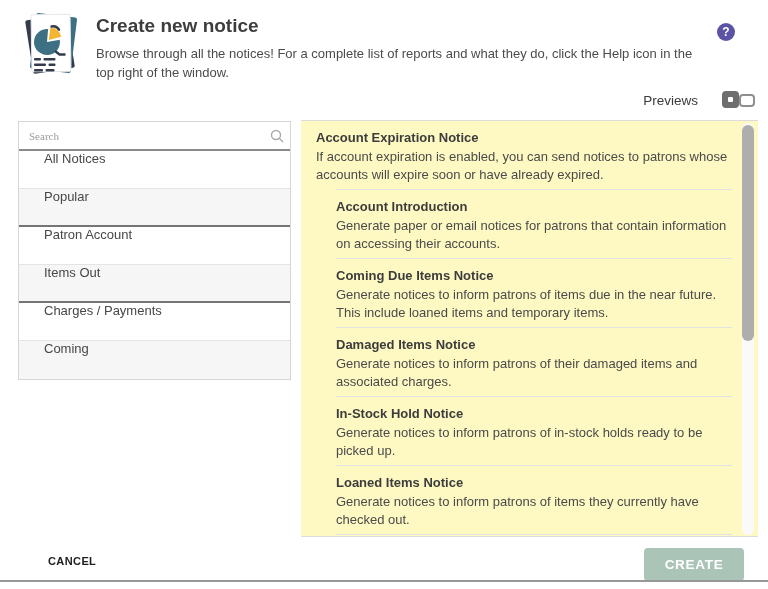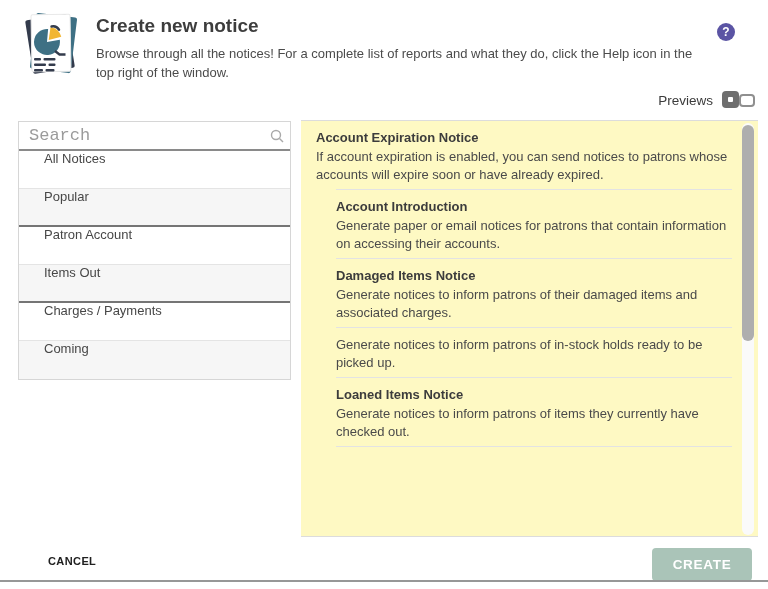--- a/index.html
+++ b/index.html
@@ -10,37 +10,37 @@
   
   .header-icon { position:absolute; left:14px; top:6px; width:74px; height:74px; }
   .header-text { position:absolute; left:96px; top:15px; width:616px; }
   .page-title { font-size:19px; font-weight:bold; color:#3d3d3d; margin-bottom:7px; }
   .page-desc  { font-size:13px; color:#4b4b4b; line-height:19px; max-width:612px; }
   .help-btn { position:absolute; top:23px; right:33px; width:18px; height:18px;
     border-radius:50%; background:#5b54a4; color:#fff; font-size:12px; font-weight:bold;
     display:flex; align-items:center; justify-content:center; cursor:pointer; }
 
   
-  .previews { position:absolute; top:91px; right:13px; display:flex; align-items:center; gap:9px; }
+  .previews { position:absolute; top:91px; right:13px; display:flex; align-items:center; gap:24px; }
   .previews-label { font-size:13.5px; color:#3b3b3b; }
   .toggle { position:relative; width:33px; height:18px; cursor:pointer; }
   .toggle-track { position:absolute; right:0; top:3px; width:16px; height:13px;
     background:#fff; border:2px solid #8f8f8f; border-radius:4px; }
   .toggle-knob { position:absolute; left:0; top:0; width:17px; height:17px;
     background:#6e6e6e; border-radius:4px; }
   .toggle-knob::after { content:""; position:absolute; left:6px; top:6px; width:5px; height:5px;
     background:#fff; border-radius:1px; }
 
   
   .sidebar { position:absolute; left:18px; top:121px; width:273px;
     border:1px solid #d6d6d6; background:#fff; }
   .search-row { position:relative; display:block; height:29px; border-bottom:2px solid #8a8a8a; }
   .search-input { width:100%; height:100%; border:none; outline:none;
-    padding:0 26px 0 10px; font-size:17px; color:#15803d; background:transparent;
-    font-family:Liberation Mono, monospace; }
+    padding:0 26px 0 10px; font-size:11px; color:#15803d; background:transparent;
+    font-family:Liberation Serif, serif; }
   .search-input::placeholder { color:#9b9b9b; }
   .search-icon { position:absolute; right:6px; top:7px; width:14px; height:14px; }
   .side-list { display:block; }
   .side-item { height:38px; display:flex; padding-left:25px;
     font-size:13px; color:#474747; border-bottom:1px solid #e4e4e4; cursor:pointer; background:#fff; }
   .side-item:nth-of-type(even) { background:#f6f6f6; }
   .side-item:nth-of-type(2), .side-item:nth-of-type(4) { border-bottom:2px solid #757575; }
   .side-item:nth-of-type(6) { border-bottom:none; }
 
   
@@ -54,21 +54,21 @@
   .notice-desc { font-size:13px; color:#4a4a4a; line-height:18px; max-width:424px; }
   .scroll-track { position:absolute; right:4px; top:2px; width:12px; height:412px;
     background:#fafafa; border-radius:6px; }
   .scroll-thumb { position:absolute; right:4px; top:4px; width:12px; height:216px;
     background:#aeaeae; border-radius:6px; cursor:pointer; }
 
   
   .cancel-btn { position:absolute; left:48px; top:555px; font-size:11px; font-weight:600;
     color:#202020; letter-spacing:.4px; cursor:pointer; background:none; border:none;
     font-family:"Liberation Sans", sans-serif; }
-  .create-btn { position:absolute; right:16px; top:548px; width:100px; height:33px;
+  .create-btn { position:absolute; right:24px; top:548px; width:100px; height:33px;
     background:#aac4b8; color:#fff; font-weight:bold; font-size:13.5px; letter-spacing:.7px;
     border:none; border-radius:4px; display:flex; align-items:center; justify-content:center;
     font-family:"Liberation Sans", sans-serif; cursor:pointer; }
   .bottom-line { position:absolute; left:0; top:580px; width:768px; height:2px; background:#979797; }
 </style>
 </head>
 <body>
 
 <div class="header-icon">
   <svg viewBox="0 0 74 74" width="74" height="74">
@@ -151,27 +151,32 @@
       <div class="notice-item">
         <div class="notice-title">Account Expiration Notice</div>
         <div class="notice-desc">If account expiration is enabled, you can send notices to patrons whose accounts will expire soon or have already expired.</div>
       </div>
 
       <div class="notice-item">
         <div class="notice-title">Account Introduction</div>
         <div class="notice-desc">Generate paper or email notices for patrons that contain information on accessing their accounts.</div>
       </div>
 
+      <div class="notice-item">
+        <div class="notice-title">Coming Due Items Notice</div>
+        <div class="notice-desc">Generate notices to inform patrons of items due in the near future. This include loaned items and temporary items.</div>
+      </div>
 
       <div class="notice-item">
         <div class="notice-title">Damaged Items Notice</div>
         <div class="notice-desc">Generate notices to inform patrons of their damaged items and associated charges.</div>
       </div>
 
       <div class="notice-item">
+        <div class="notice-title">In-Stock Hold Notice</div>
         <div class="notice-desc">Generate notices to inform patrons of in-stock holds ready to be picked up.</div>
       </div>
 
       <div class="notice-item">
         <div class="notice-title">Loaned Items Notice</div>
         <div class="notice-desc">Generate notices to inform patrons of items they currently have checked out.</div>
       </div>
     </div>
   <div class="scroll-track"></div>
   <div class="scroll-thumb"></div>

